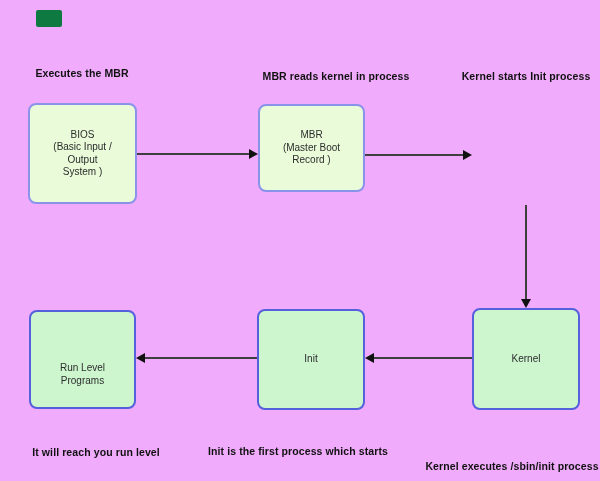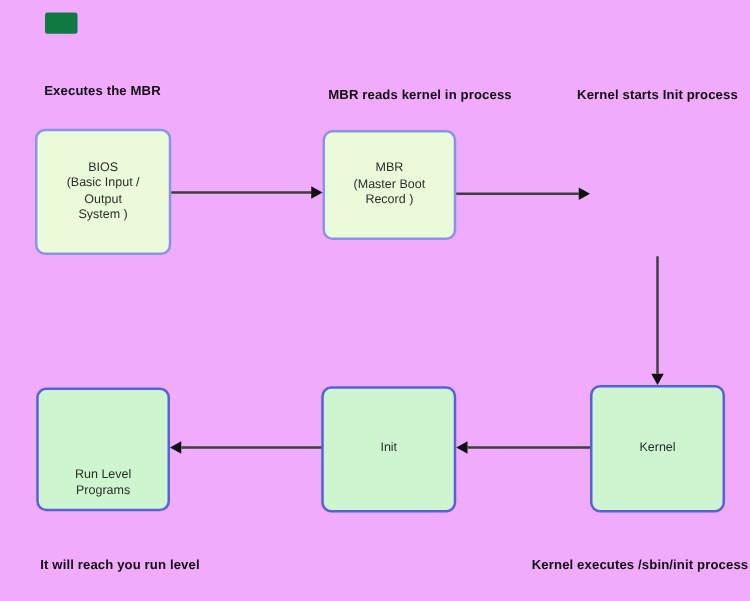--- a/index.html
+++ b/index.html
@@ -33,21 +33,21 @@
     border: 2px solid #6b76e2;
     border-radius: 8px;
     display: flex;
     align-items: center;
     justify-content: center;
     text-align: center;
     font-size: 10px;
     line-height: 1.25;
     color: #2d2d2d;
     white-space: pre-line;
-    padding: 8px;
+    padding: 20px;
   }
   .row-top    { background: #e9fbd9; border-color: #8a93ea; }
   .row-bottom { background: #cdf6cf; border-color: #5560dc; }
   .edge-line {
     position: absolute;
     background: #3f3f3f;
   }
   .edge-head {
     position: absolute;
     width: 0; height: 0;
@@ -73,21 +73,22 @@
 
 <div class="canvas">
 
   <div class="corner-marker"></div>
 
   <div class="caption" style="left:82px; top:67px;">Executes the MBR</div>
   <div class="caption" style="left:336px; top:70px;">MBR reads kernel in process</div>
   <div class="caption" style="left:526px; top:70px;">Kernel starts Init process</div>
 
   <div class="caption" style="left:96px; top:446px;">It will reach you run level</div>
-  <div class="caption" style="left:512px; top:446px;text-align:center;">Kernel executes /sbin/init process</div>
+  <div class="caption" style="left:298px; top:445px;">Init is the first process which starts</div>
+  <div class="caption" style="left:512px; top:460px;text-align:center;">Kernel executes /sbin/init process</div>
 
   <div class="node row-top" style="left:28px; top:103px; width:109px; height:101px;">
     <span>BIOS
 (Basic Input / Output
 System )</span>
   </div>
   <div class="node row-top" style="left:258px; top:104px; width:107px; height:88px;">
     <span>MBR
 (Master Boot Record )</span>
   </div>

